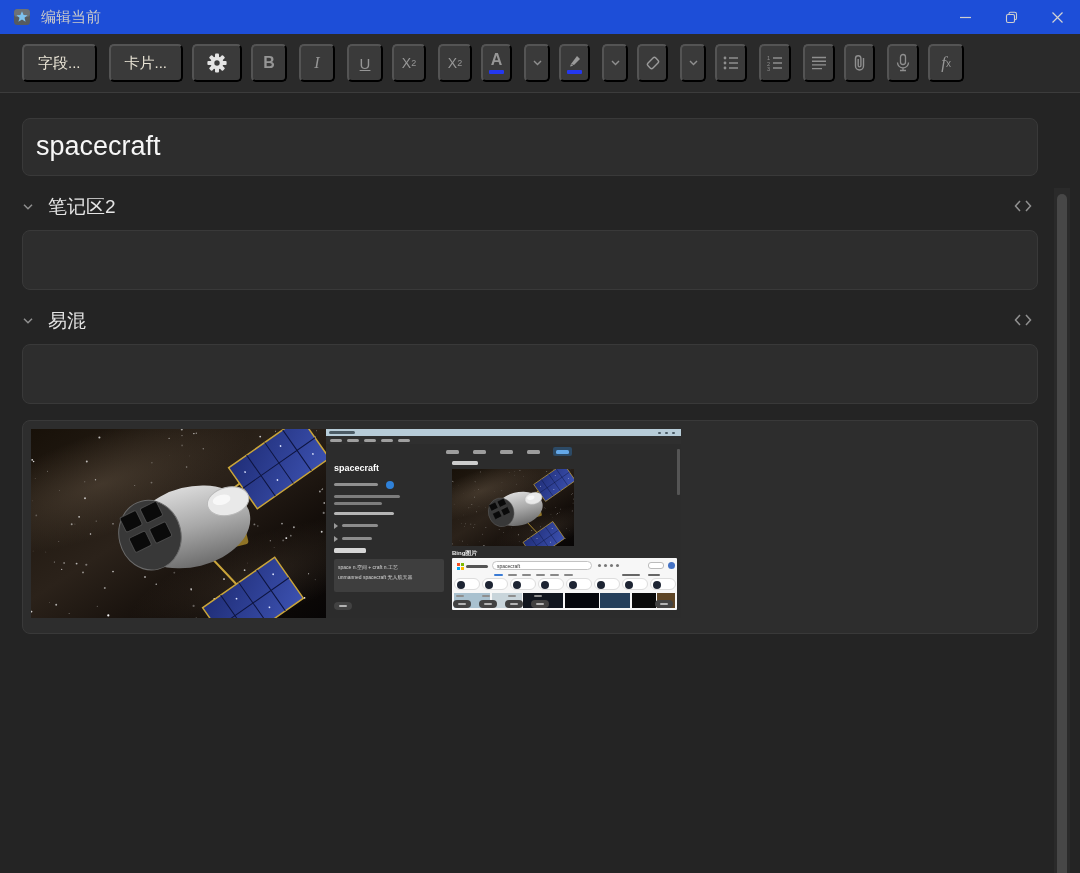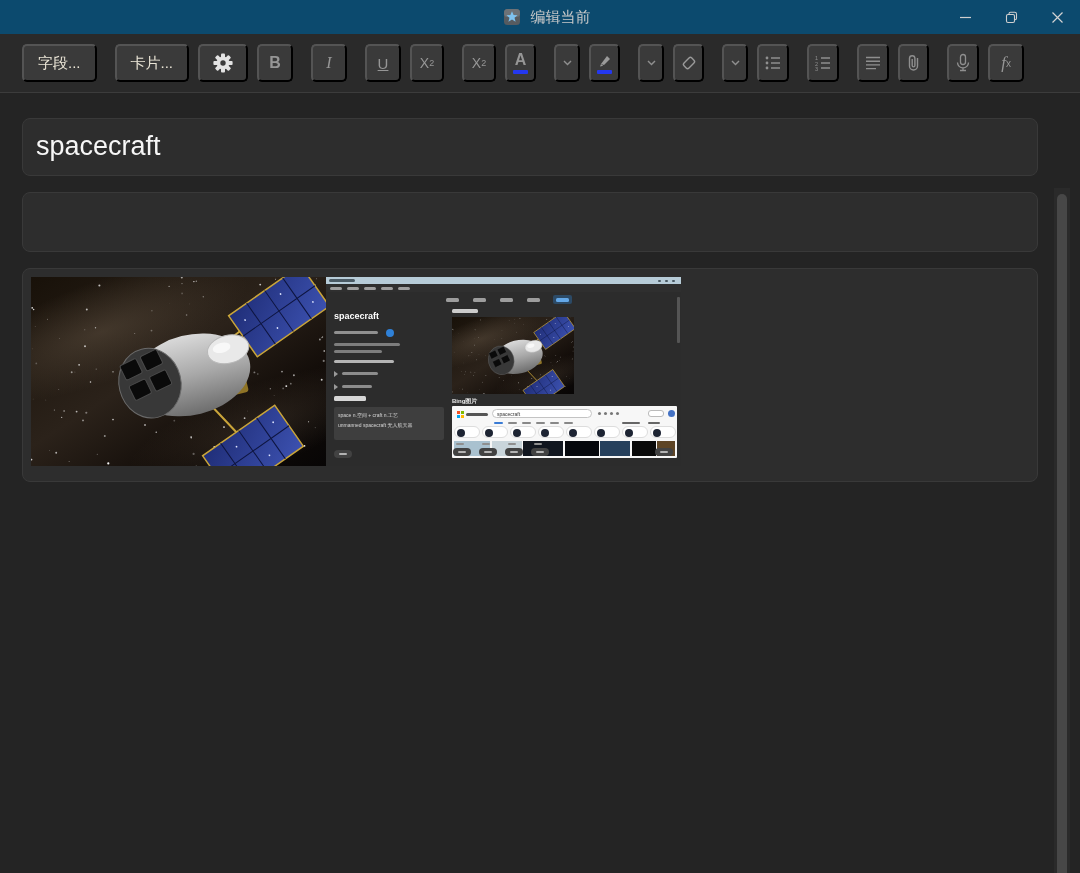--- a/index.html
+++ b/index.html
@@ -1,32 +1,32 @@
 <!DOCTYPE html>
 <html><head>
 <meta charset="utf-8">
 <style>
   * { box-sizing: border-box; margin: 0; padding: 0; }
   html,body { background:#111; }
   body { font-family: "Liberation Sans","DejaVu Sans",sans-serif; }
   .window { position:relative; width:1080px; height:873px; background:#242424; overflow:hidden; }
 
   
-  .titlebar { position:absolute; left:0; top:0; width:1080px; height:34px; background:#0c4a6e;
-              display:flex; align-items:center;justify-content:center; }
+  .titlebar { position:absolute; left:0; top:0; width:1080px; height:34px; background:#1d4ed8;
+              display:flex; align-items:center; }
   .app-icon { margin-left:13px; flex:0 0 auto; }
   .title { margin-left:10px; font-size:15px; color:#c9c9c9; }
   .win-controls { position:absolute; right:0; top:0; height:34px; display:flex; }
   .wc { width:46px; height:34px; display:flex; align-items:center; justify-content:center; cursor:default; }
 
   
   .toolbar { position:absolute; left:0; top:34px; width:1080px; height:59px; background:#2a2a2a;
              display:flex; align-items:center; padding-left:22px; gap:9px;
              border-bottom:1px solid #3c3c3c; }
-  .grp { display:flex; gap:18px; }
+  .grp { display:flex; gap:12px; }
   .tb { position:relative; height:38px; background:#3a3a3a; border-radius:5px;
         display:flex; align-items:center; justify-content:center; color:#969696; }
   .tb.txt { font-size:15px; color:#ebe6d7; padding:0 14px; }
   .tb.w36 { width:36px; } .tb.w34 { width:34px; } .tb.w32 { width:32px; }
   .tb.w31 { width:31px; } .tb.w50 { width:50px; } .tb.chev { width:26px; }
   .b-bold { font-weight:bold; font-size:16px; }
   .b-italic { font-style:italic; font-family:"Liberation Serif","DejaVu Serif",serif; font-size:16px; }
   .b-under { font-size:15px; text-decoration:underline; }
   .b-supsub { font-size:14px; }
   .b-supsub sup, .b-supsub sub { font-size:9px; }
@@ -240,23 +240,52 @@
   <div class="content">
 
     <div class="section">
       <div class="field-box box-word">
         <div>spacecraft</div>
       </div>
     </div>
 
 
     <div class="section">
+      <div class="field-head">
+        <span class="collapse">
+          <svg width="12" height="8" viewBox="0 0 12 8" fill="none">
+              <path d="M2 1.8 L6 5.8 L10 1.8" stroke="#909090" stroke-width="1.5"></path>
+            </svg>
+        </span>
+        <span class="flabel">笔记区2</span>
+        <span class="html-toggle">
+          <svg width="22" height="14" viewBox="0 0 22 14" fill="none">
+              <path d="M8 2 L3.5 7 L8 12 M14 2 L18.5 7 L14 12" stroke="#909090" stroke-width="1.5"></path>
+            </svg>
+        </span>
+      </div>
       <div class="field-box box-empty"></div>
     </div>
 
+    <div class="section">
+      <div class="field-head">
+        <span class="collapse">
+          <svg width="12" height="8" viewBox="0 0 12 8" fill="none">
+              <path d="M2 1.8 L6 5.8 L10 1.8" stroke="#909090" stroke-width="1.5"></path>
+            </svg>
+        </span>
+        <span class="flabel">易混</span>
+        <span class="html-toggle">
+          <svg width="22" height="14" viewBox="0 0 22 14" fill="none">
+              <path d="M8 2 L3.5 7 L8 12 M14 2 L18.5 7 L14 12" stroke="#909090" stroke-width="1.5"></path>
+            </svg>
+        </span>
+      </div>
+      <div class="field-box box-empty"></div>
+    </div>
 
     <div class="section">
       <div class="field-box box-images">
 
         <svg class="photo" viewBox="0 0 295 189">
           <use href="#scene"></use>
         </svg>
 
         <div class="shot">
           <div class="s-titlebar">

